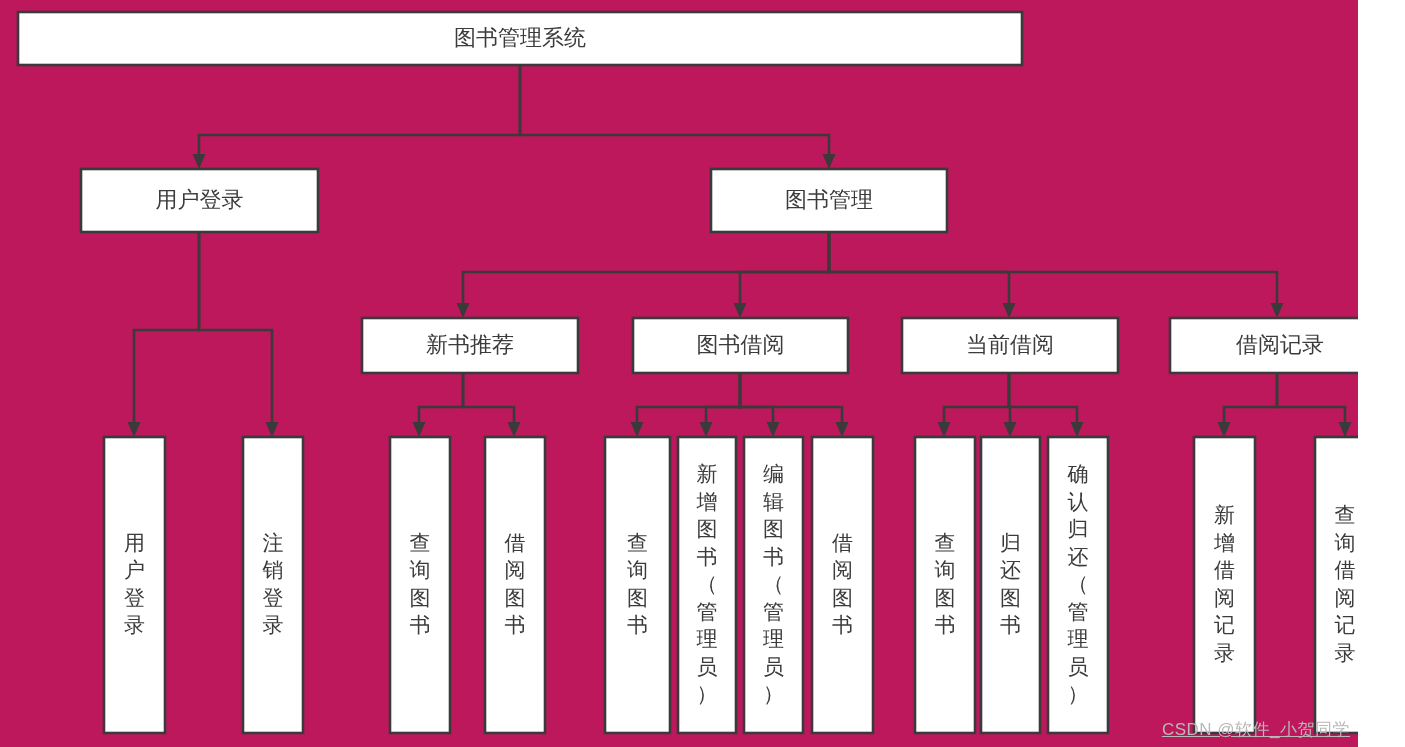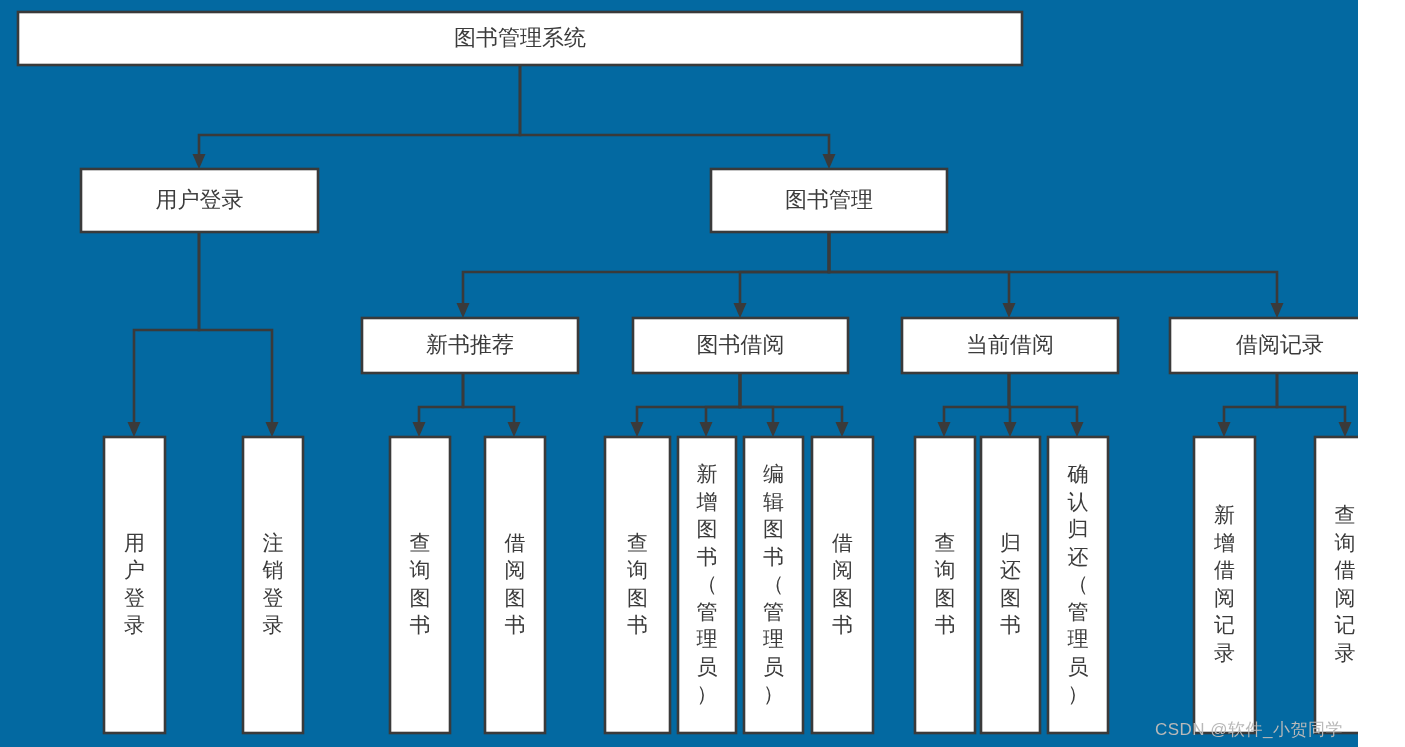--- a/index.html
+++ b/index.html
@@ -7,21 +7,21 @@
     padding: 0;
     background: #ffffff;
   }
   body {
     font-family: "Liberation Sans", "DejaVu Sans", sans-serif;
   }
   #diagram-root {
     position: relative;
     width: 1358px;
     height: 747px;
-    background: #0369a1;
+    background: #be185d;
     overflow: hidden;
   }
   #diagram-svg {
     position: absolute;
     top: 0;
     left: 0;
     width: 1405px;
     height: 747px;
   }
   .node-box {
@@ -46,28 +46,29 @@
     stroke-width: 2.6;
     fill: none;
     stroke-linecap: butt;
   }
   .arrow-head {
     fill: #3a3a3a;
     stroke: none;
   }
   .watermark {
     position: absolute;
-    right: 15px;
+    right: 8px;
     bottom: 6px;
     font-size: 17px;
     color: #b9b9b9;
     font-family: "Liberation Sans", "DejaVu Sans", sans-serif;
     white-space: nowrap;
     letter-spacing: 0.5px;
     pointer-events: none;
+    text-decoration: underline;
   }
 </style>
 </head>
 <body>
 
 <div id="diagram-root">
   <svg id="diagram-svg" viewBox="0 0 1405 747">
     <g id="connector-layer">
         <g>
           <path d="M 520 65 L 520 135 L 199 135 L 199 154" class="connector"></path>

